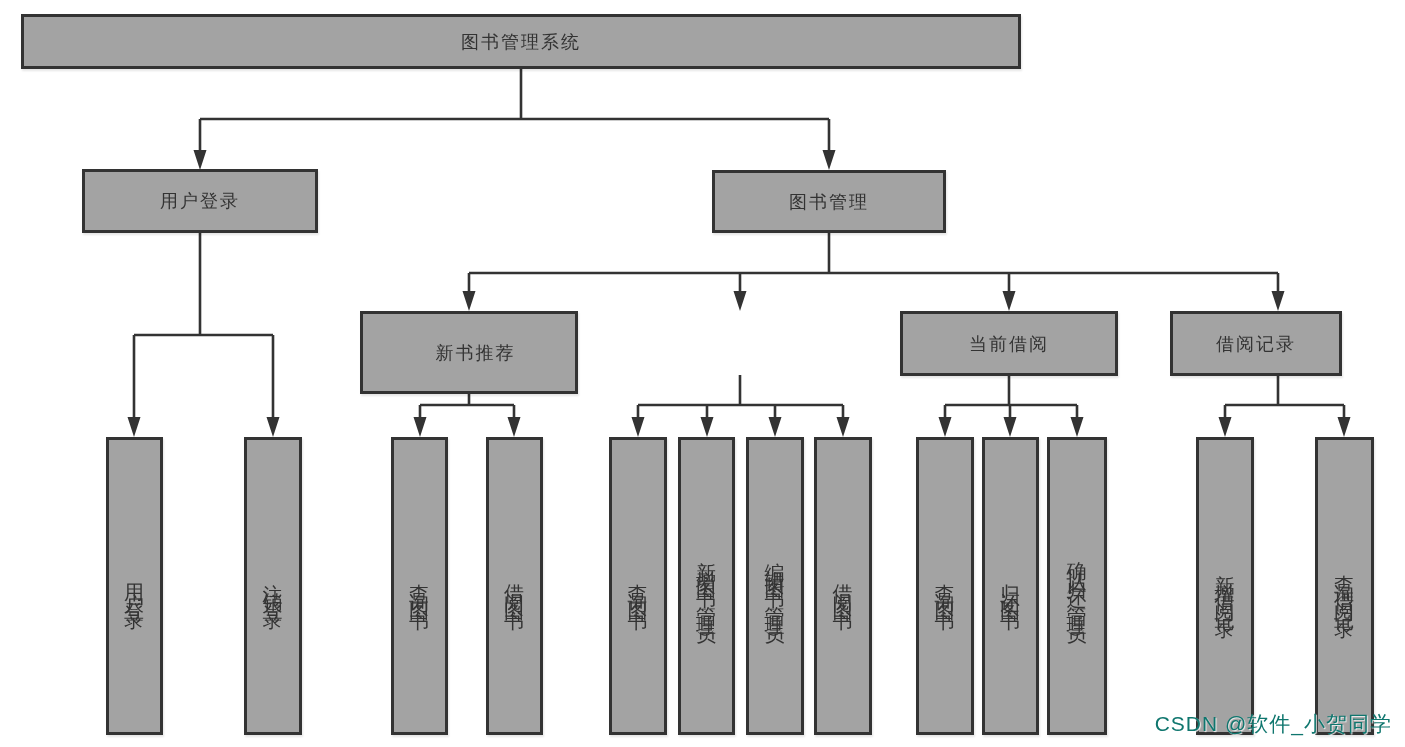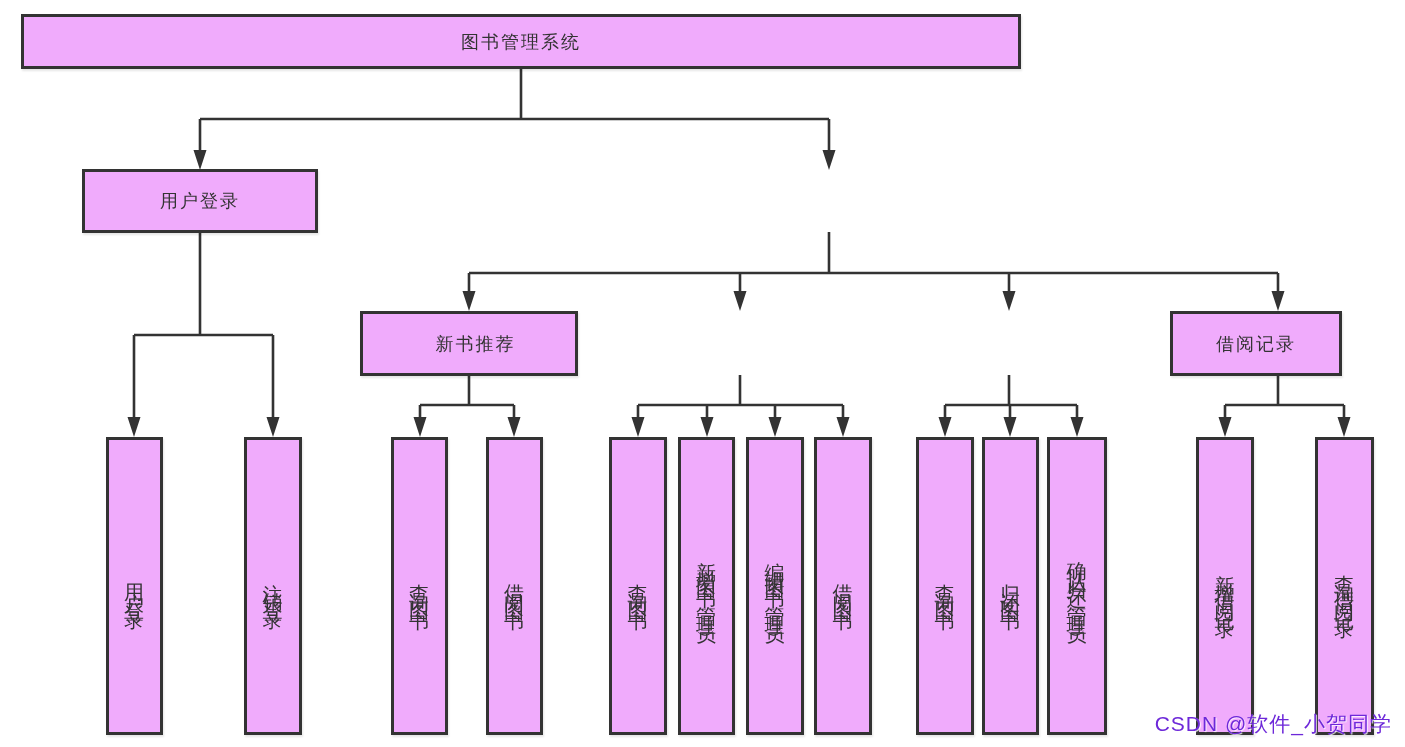--- a/index.html
+++ b/index.html
@@ -33,21 +33,21 @@
     stroke-width: 2.6;
   }
   .connectors .a {
     fill: var(--line);
     stroke: none;
   }
   .box {
     position: absolute;
     box-sizing: border-box;
     border: 3px solid var(--line);
-    background: #f0abfc;
+    background: #a3a3a3;
     display: flex;
     align-items: center;
     justify-content: center;
     color: var(--text);
     z-index: 1;
     box-shadow: 1px 2px 2px rgba(0,0,0,0.10);
   }
   .h {
     font-size: 18px;
     letter-spacing: 2px;
@@ -105,36 +105,38 @@
       M938.5 417 L951.5 417 L945 437 Z
       M1003.5 417 L1016.5 417 L1010 437 Z
       M1070.5 417 L1083.5 417 L1077 437 Z
       M1218.5 417 L1231.5 417 L1225 437 Z
       M1337.5 417 L1350.5 417 L1344 437 Z"></path>
   </svg>
 
   <div class="box h" style="left:21px; top:14px; width:1000px; height:55px;">图书管理系统</div>
 
   <div class="box h" style="left:82px; top:169px; width:236px; height:64px;">用户登录</div>
+  <div class="box h" style="left:712px; top:170px; width:234px; height:63px;">图书管理</div>
 
-  <div class="box h" style="left:360px; top:311px; width:218px; height:65px;padding-left:13px;">新书推荐</div>
+  <div class="box h" style="left:360px; top:311px; width:218px; height:83px;padding-left:13px;">新书推荐</div>
+  <div class="box h" style="left:900px; top:311px; width:218px; height:65px;">当前借阅</div>
   <div class="box h" style="left:1170px; top:311px; width:172px; height:65px;">借阅记录</div>
 
   <div class="box leaf" style="left:106px; top:437px; width:57px; height:298px;">用户登录</div>
   <div class="box leaf" style="left:244px; top:437px; width:58px; height:298px;">注销登录</div>
 
   <div class="box leaf" style="left:391px; top:437px; width:57px; height:298px;">查询图书</div>
   <div class="box leaf" style="left:486px; top:437px; width:57px; height:298px;">借阅图书</div>
 
   <div class="box leaf" style="left:609px; top:437px; width:58px; height:298px;">查询图书</div>
   <div class="box leaf" style="left:678px; top:437px; width:57px; height:298px;">新增图书（管理员）</div>
   <div class="box leaf" style="left:746px; top:437px; width:58px; height:298px;">编辑图书（管理员）</div>
   <div class="box leaf" style="left:814px; top:437px; width:58px; height:298px;">借阅图书</div>
 
   <div class="box leaf" style="left:916px; top:437px; width:58px; height:298px;">查询图书</div>
   <div class="box leaf" style="left:982px; top:437px; width:57px; height:298px;">归还图书</div>
   <div class="box leaf" style="left:1047px; top:437px; width:60px; height:298px;">确认归还（管理员）</div>
 
   <div class="box leaf" style="left:1196px; top:437px; width:58px; height:298px;">新增借阅记录</div>
   <div class="box leaf" style="left:1315px; top:437px; width:59px; height:298px;">查询借阅记录</div>
 
-  <div class="watermark" style="color: #6d28d9;">CSDN @软件_小贺同学</div>
+  <div class="watermark" style="color: #0f766e;">CSDN @软件_小贺同学</div>
 </div>
 
 </body></html>

